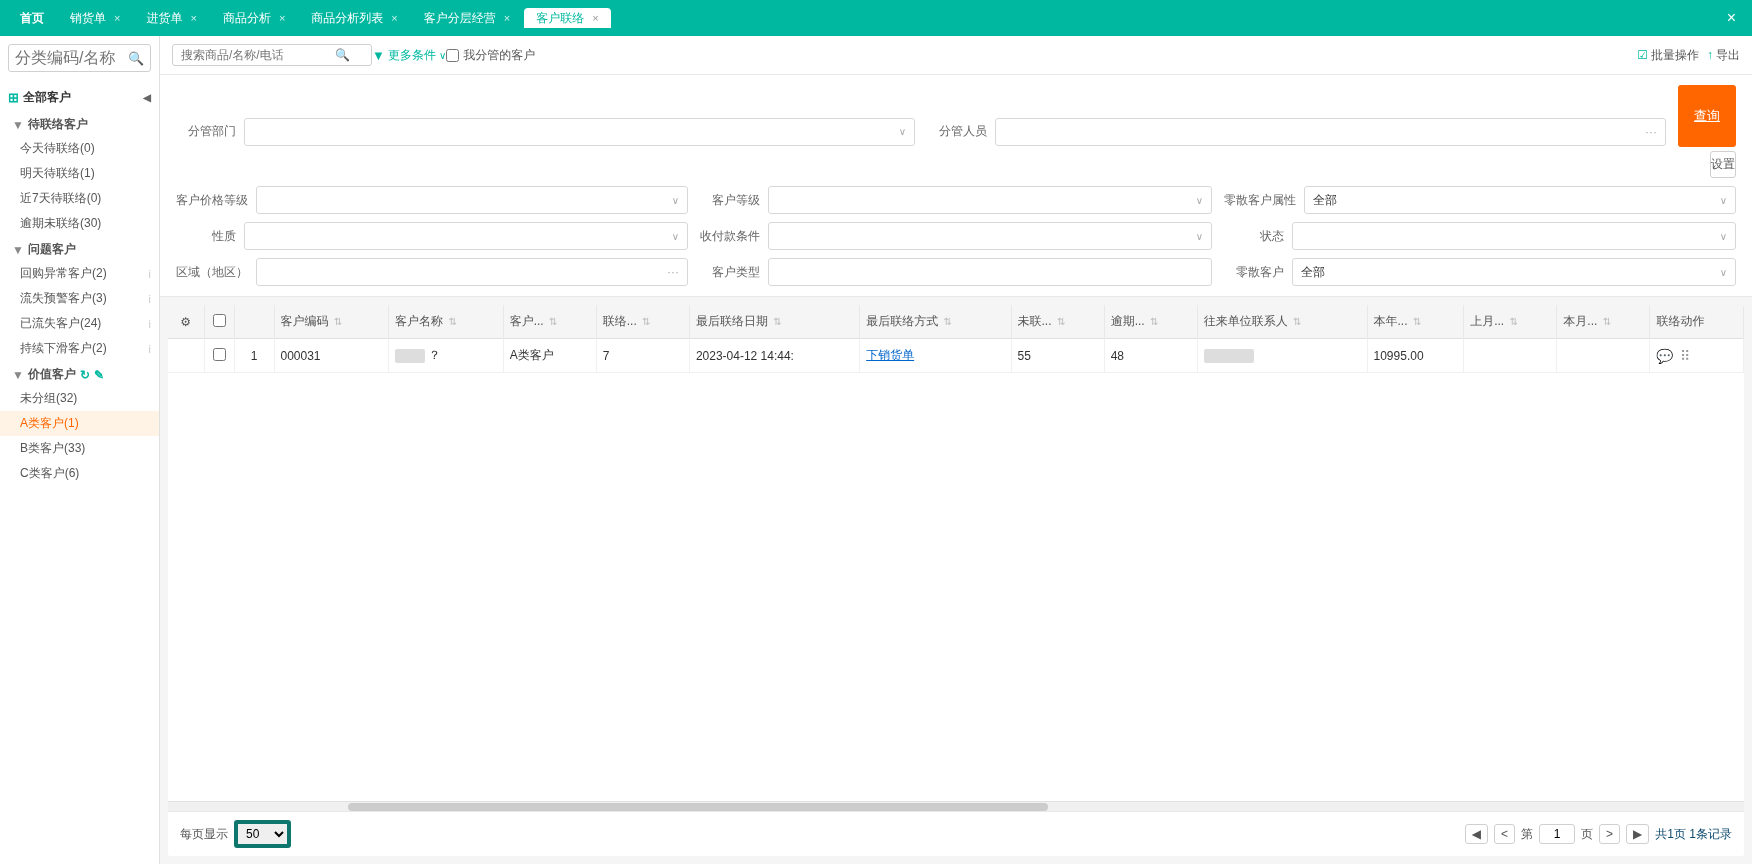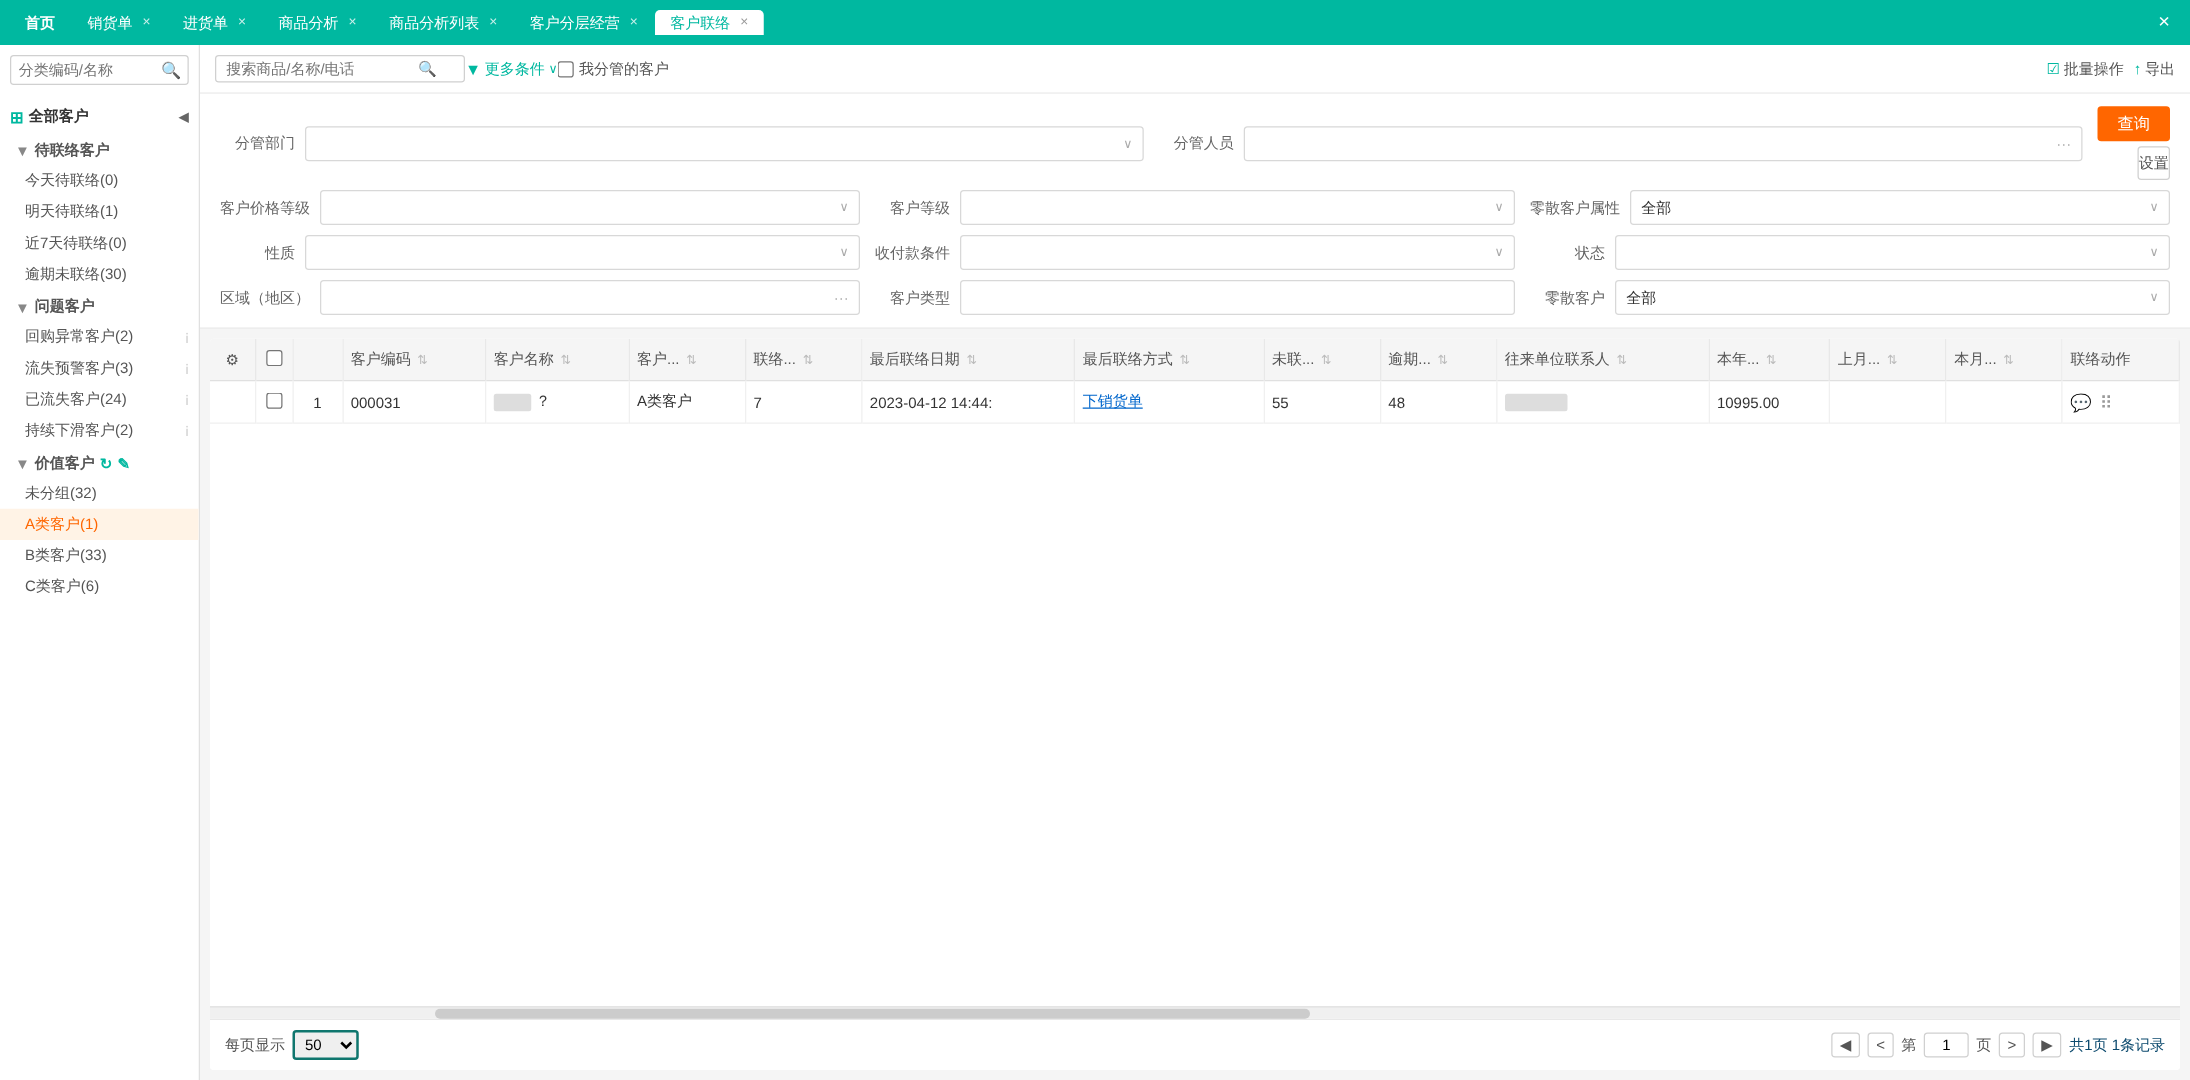--- a/index.html
+++ b/index.html
@@ -62,21 +62,21 @@
     }
     .sidebar-search {
       padding: 8px;
       position: relative;
     }
     .sidebar-search input {
       width: 100%;
       border: 1px solid #d0d0d0;
       border-radius: 3px;
       padding: 4px 22px 4px 6px;
-      font-size: 12px;
+      font-size: 16px;
       color: #666;
       outline: none;
     }
     .sidebar-search .search-icon {
       position: absolute;
       right: 14px;
       top: 50%;
       transform: translateY(-50%);
       color: #00b8a0;
       font-size: 13px;
@@ -286,21 +286,21 @@
       justify-content: space-between;
       flex-shrink: 0;
     }
     .page-size-select {
       display: flex;
       align-items: center;
       gap: 6px;
       color: #555;
     }
     .page-size-select select {
-      border: 2px solid #0f766e;
+      border: 4px solid #0f766e;
       border-radius: 3px;
       padding: 2px 4px;
       font-size: 12px;
       outline: none;
     }
     .page-nav {
       display: flex;
       align-items: center;
       gap: 6px;
       color: #555;
@@ -353,23 +353,24 @@
       width: 30px;
       height: 14px;
       vertical-align: middle;
     }
 
     .orange-btn {
       background: #ff6600;
       color: #fff;
       border: none;
       border-radius: 3px;
-      padding: 5px 16px;
+      padding: 22px 16px;
       cursor: pointer;
       font-size: 13px;
+      text-decoration: underline;
     }
     .settings-btn {
       background: #fff;
       color: #555;
       border: 1px solid #d0d0d0;
       border-radius: 3px;
       padding: 4px 0;
       cursor: pointer;
       font-size: 12px;
     }

